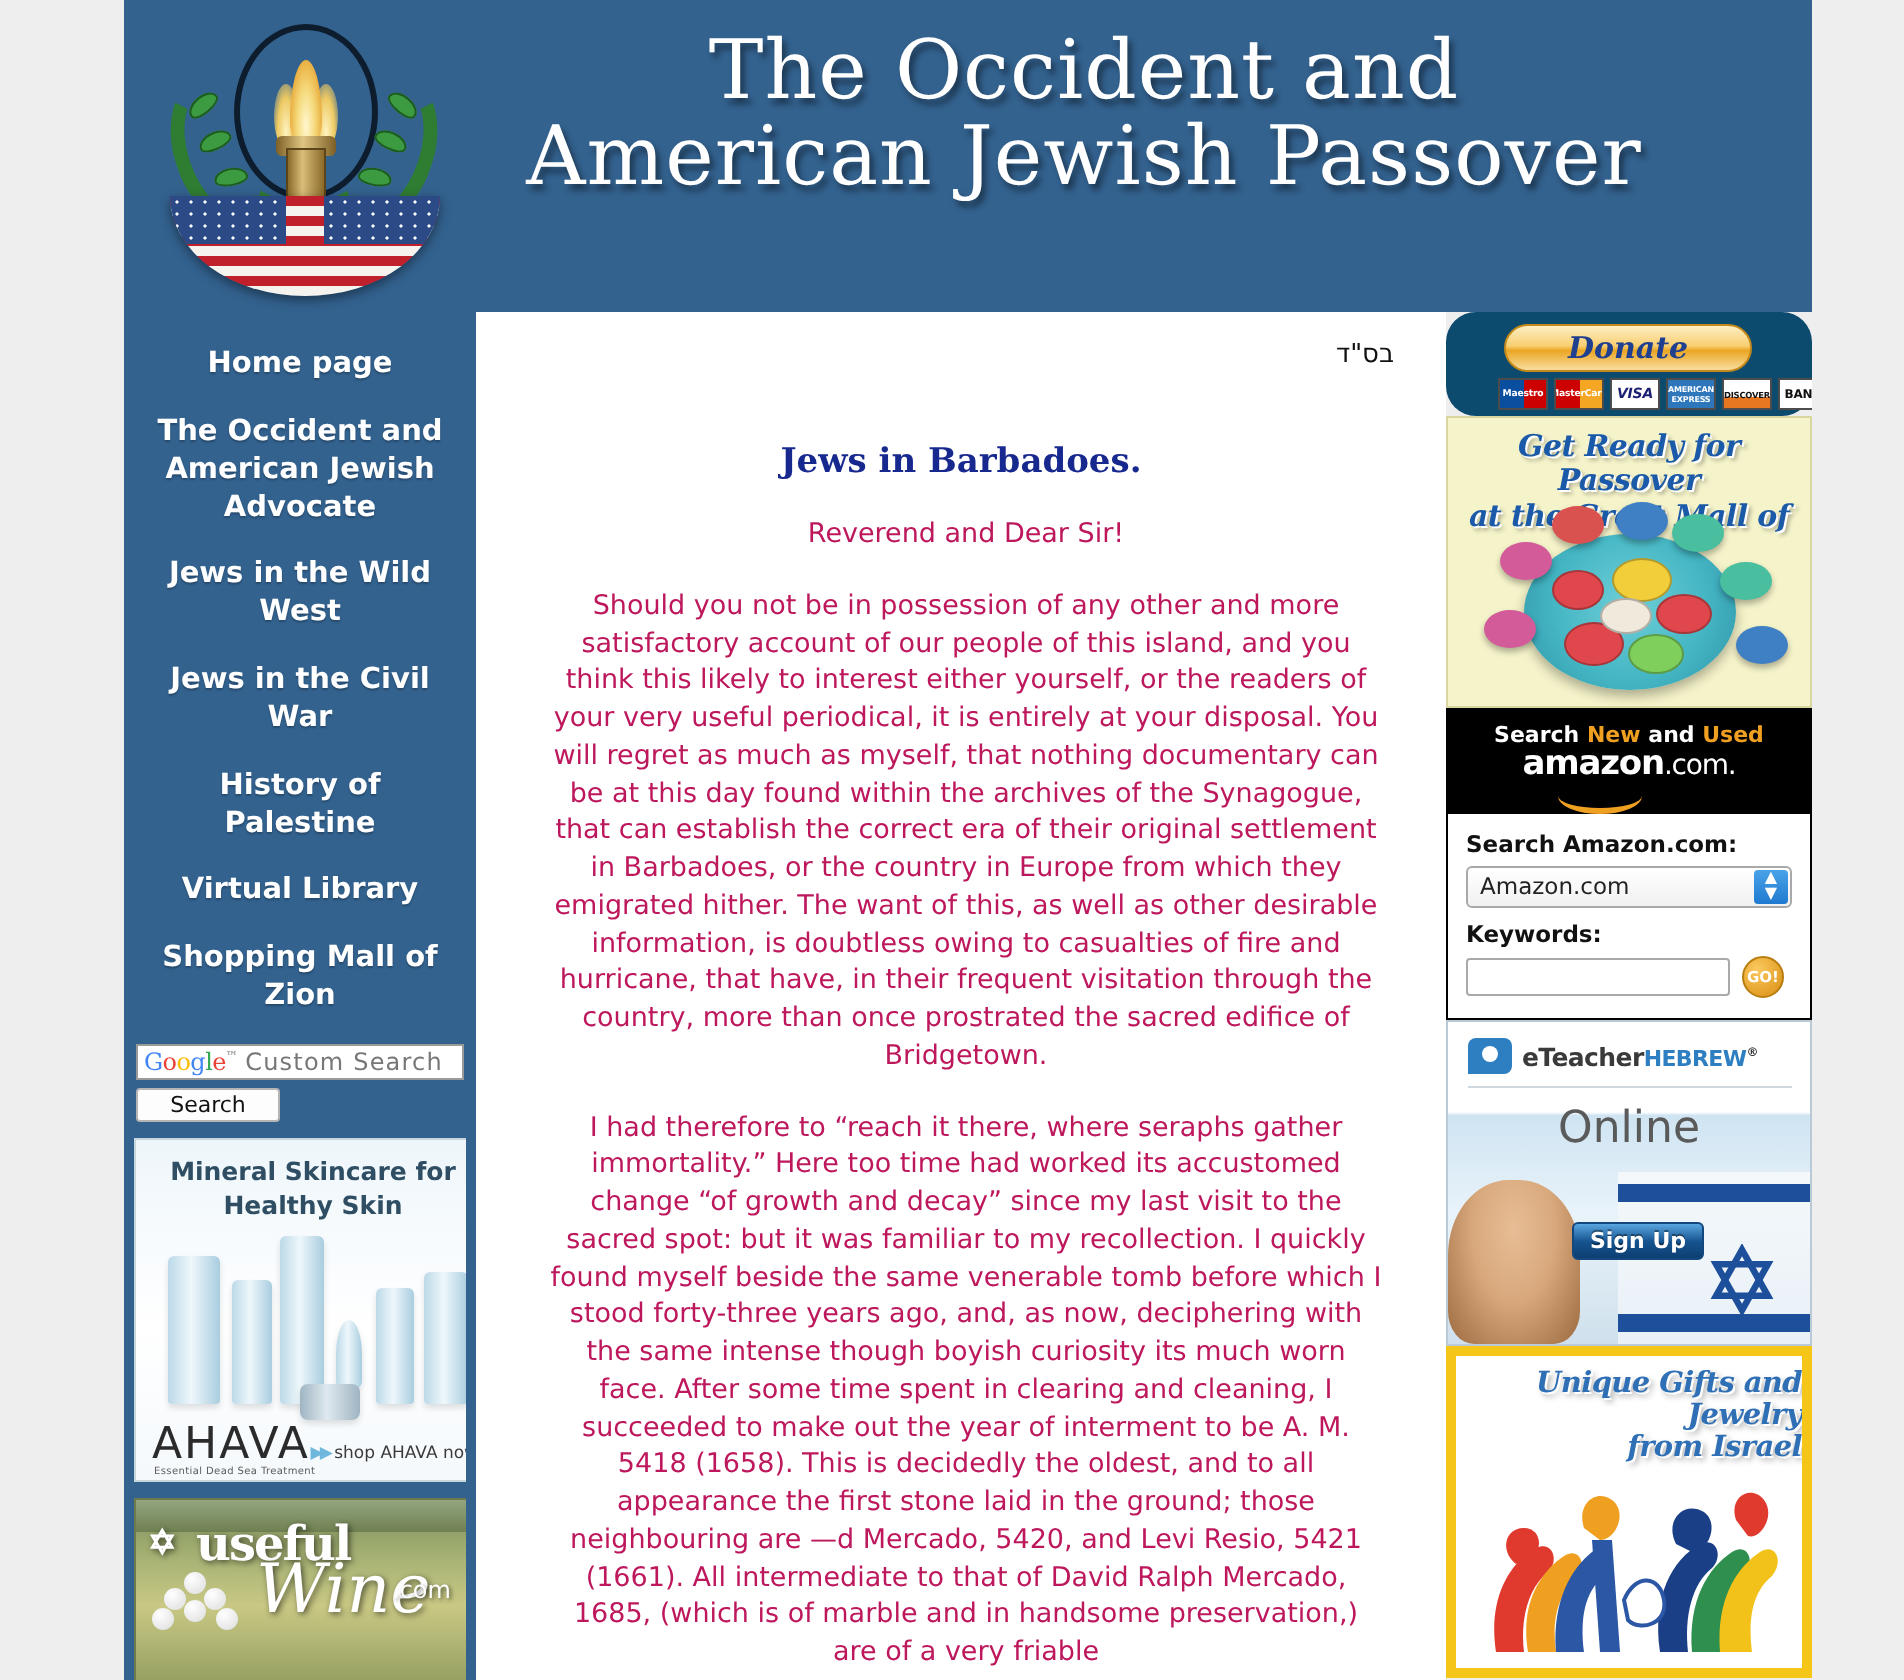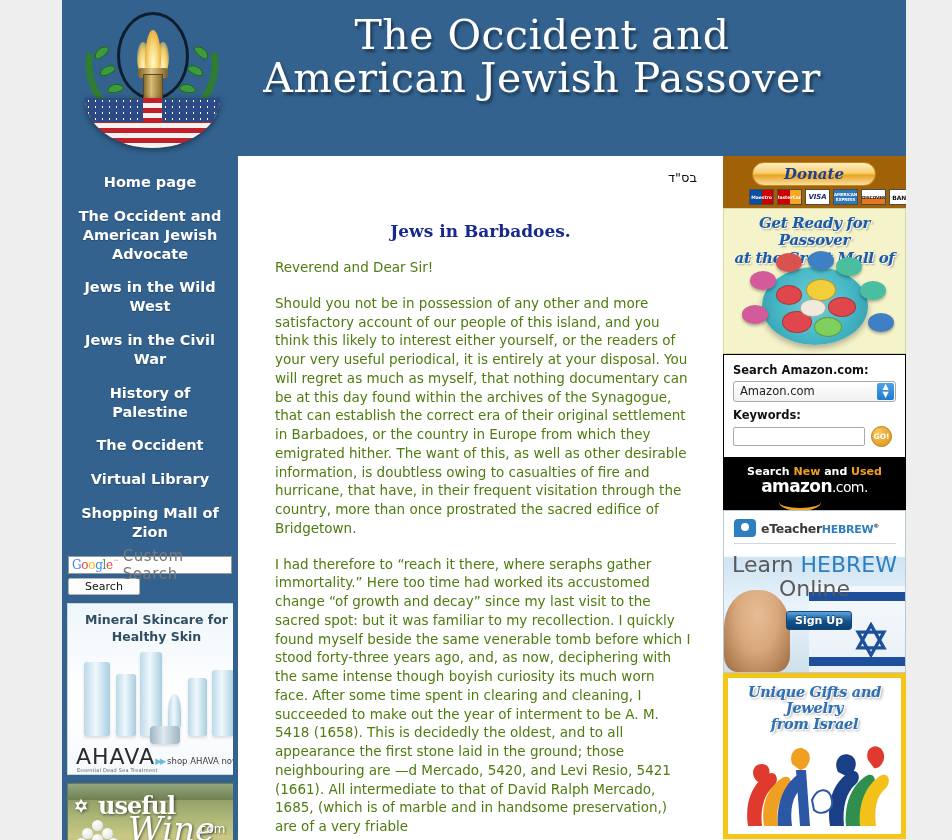--- a/index.html
+++ b/index.html
@@ -111,21 +111,21 @@
   #gsearch { margin:6px 6px 0 6px; }
   #gsearch-input {
     width:100%; height:18px; border:1px solid #9a9a9a; background:#fff;
     font-size:10px; color:#8a8a8a; padding:0 3px;
     font-family:"DejaVu Sans","Liberation Sans",sans-serif;
     display:flex; align-items:center;
   }
   .goog-logo { font-family:"DejaVu Serif","Liberation Serif",serif; font-size:12px; letter-spacing:-.3px; }
   .goog-b { color:#4285f4; } .goog-r { color:#ea4335; } .goog-o { color:#fbbc05; } .goog-g { color:#34a853; }
   .goog-tm { font-size:6px; vertical-align:super; color:#777; }
-  .cs-text { font-size:15px; color:#777; margin-left:4px; letter-spacing:.6px; }
+  .cs-text { font-size:12px; color:#777; margin-left:4px; letter-spacing:.6px; }
   #gsearch-btn {
     margin-top:4px; width:72px; height:17px; background:#fdfdfd;
     border:1px solid #b5b5b5; border-radius:2px;
     font-size:11px; text-align:center; line-height:15px; color:#111;
     cursor:pointer;
   }
 
   .ad-box { margin:8px 5px 0 5px; overflow:hidden; }
 
   
@@ -175,31 +175,31 @@
   #article-title {
     text-align:center; margin-top:36px;
     font-family:"DejaVu Serif","Liberation Serif",serif;
     font-weight:bold; font-size:17px; color:#17288e;
   }
   #dateline {
     text-align:right; padding:34px 30px 0 0; font-size:13.5px; color:#111;
   }
   .para {
     margin:0 0 0 37px; padding-top:17px; width:416px;
-    font-size:13.5px; line-height:1.39; color:#4d7c0f;
-    text-align:left;
+    font-size:13.5px; line-height:1.39; color:#be185d;
+    text-align:center;
   }
 
   
   #rightcol {
     position:absolute; left:723px; top:156px; width:183px; height:684px;
     background:#eeeeee; overflow:hidden;
   }
   
-  #donate-box { background:#a16207; width:183px; height:52px; position:relative; }
+  #donate-box { background:#0c4a6e; width:183px; height:52px; position:relative;border-radius:15px; }
   #donate-btn {
     position:absolute; left:29px; top:6px; width:124px; height:24px;
     border-radius:12px; border:1px solid #c48a19;
     background:linear-gradient(180deg,#fde9b6 0%,#f8c košer 1%,#f6c council 2%,#f7c75c 45%,#eeab2a 55%,#f8d690 100%);
     background:linear-gradient(180deg,#fdeec3 0%,#f8cf72 45%,#eaa623 56%,#f9dda0 100%);
     color:#1f3f8f; font-family:"DejaVu Serif","Liberation Serif",serif;
     font-style:italic; font-weight:bold; font-size:15px;
     text-align:center; line-height:23px; cursor:pointer;
   }
   #cards { position:absolute; left:26px; top:33px; display:flex; gap:3px; }
@@ -301,21 +301,21 @@
     background:linear-gradient(180deg,#f4f8fb 0%,#e9f1f7 100%); }
   .flag-stripe { position:absolute; left:0; width:100%; height:9px; background:#1d4f9b; }
   #et-star { position:absolute; right:16px; bottom:14px; width:36px; height:36px; }
 
   
   #ad-gifts {
     width:183px; height:166px; position:relative; overflow:hidden;
     background:#ffffff; border:5px solid #f5c518;
   }
   #gifts-head {
-    position:absolute; top:6px; left:0; width:100%; text-align:center;
+    position:absolute; top:6px; left:0; width:100%; text-align:right;
     font-family:"DejaVu Serif","Liberation Serif",serif; font-style:italic;
     font-weight:bold; font-size:14.5px; color:#2f6fb5; line-height:1.1;
     text-shadow:1px 1px 0 #fff, 2px 2px 3px rgba(0,0,0,.35); letter-spacing:-.3px;
   }
   .gf-fig { position:absolute; }
 </style>
 </head>
 <body>
 
 <div id="page">
@@ -351,21 +351,20 @@
     </div>
   </div>
 
   <div id="leftcol">
 
     <a class="nav-item">Home page</a>
     <a class="nav-item">The Occident and American Jewish Advocate</a>
     <a class="nav-item">Jews in the Wild West</a>
     <a class="nav-item">Jews in the Civil War</a>
     <a class="nav-item">History of Palestine</a>
-    <a class="nav-item">The Occident</a>
     <a class="nav-item">Virtual Library</a>
     <a class="nav-item">Shopping Mall of Zion</a>
 
     <div id="gsearch">
       <div id="gsearch-input">
         <span class="goog-logo"><span class="goog-b">G</span><span class="goog-r">o</span><span class="goog-o">o</span><span class="goog-b">g</span><span class="goog-g">l</span><span class="goog-r">e</span><span class="goog-tm">™</span></span>
         <span class="cs-text">Custom Search</span>
       </div>
       <div id="gsearch-btn">Search</div>
     </div>
@@ -447,56 +446,55 @@
       </div>
       <div class="sm-bowl" style="left:52px;top:44px;background:#d9524f"></div>
       <div class="sm-bowl" style="left:84px;top:42px;background:#3f7fc4"></div>
       <div class="sm-bowl" style="left:112px;top:48px;background:#49bfa0"></div>
       <div class="sm-bowl" style="left:26px;top:62px;background:#d35b9a"></div>
       <div class="sm-bowl" style="left:136px;top:72px;background:#49bfa0"></div>
       <div class="sm-bowl" style="left:18px;top:96px;background:#d35b9a"></div>
       <div class="sm-bowl" style="left:144px;top:104px;background:#3f7fc4"></div>
     </div>
 
+    <div id="amazon-banner">
+      <div id="amz-b1"><span>Search </span><span class="amz-orange">New</span><span> and </span><span class="amz-orange">Used</span></div>
+      <div id="amz-b2"><span>amazon</span><span class="dotcom">.com.</span></div>
+      <div id="amz-smile"></div>
+    </div>
+
     <div id="amazon-box">
       <div class="amz-label">Search Amazon.com:</div>
       <div id="amz-select">
         <span>Amazon.com</span>
         <span id="amz-select-arrow">▲<br>▼</span>
       </div>
       <div class="amz-label2">Keywords:</div>
       <div id="amz-row">
         <input id="amz-input" type="text" value="" style="">
         <div id="amz-go">GO!</div>
       </div>
-    </div>
-
-    <div id="amazon-banner">
-      <div id="amz-b1"><span>Search </span><span class="amz-orange">New</span><span> and </span><span class="amz-orange">Used</span></div>
-      <div id="amz-b2"><span>amazon</span><span class="dotcom">.com.</span></div>
-      <div id="amz-smile"></div>
     </div>
 
     <div id="ad-eteacher">
       <div id="et-woman"></div>
       <div id="et-flag">
         <div class="flag-stripe" style="top:6px"></div>
         <div class="flag-stripe" style="bottom:6px"></div>
         <svg id="et-star" viewBox="0 0 100 100">
           <polygon points="50,8 86,72 14,72" fill="none" stroke="#1d4f9b" stroke-width="9"></polygon>
           <polygon points="50,92 14,28 86,28" fill="none" stroke="#1d4f9b" stroke-width="9"></polygon>
         </svg>
       </div>
       <div id="et-logo-row">
         <div id="et-icon"></div>
         <div id="et-name"><span>eTeacher</span><span class="hb">HEBREW</span><span style="font-size:6px;vertical-align:super">®</span></div>
       </div>
       <div id="et-rule"></div>
       <div id="et-head">
-        <div><span>Learn </span><span class="blue">HEBREW</span></div>
         <div>Online</div>
       </div>
       <div id="et-signup">Sign Up</div>
     </div>
 
     <div id="ad-gifts">
       <div id="gifts-head">
         <div>Unique Gifts and Jewelry</div>
         <div>from Israel</div>
       </div>

